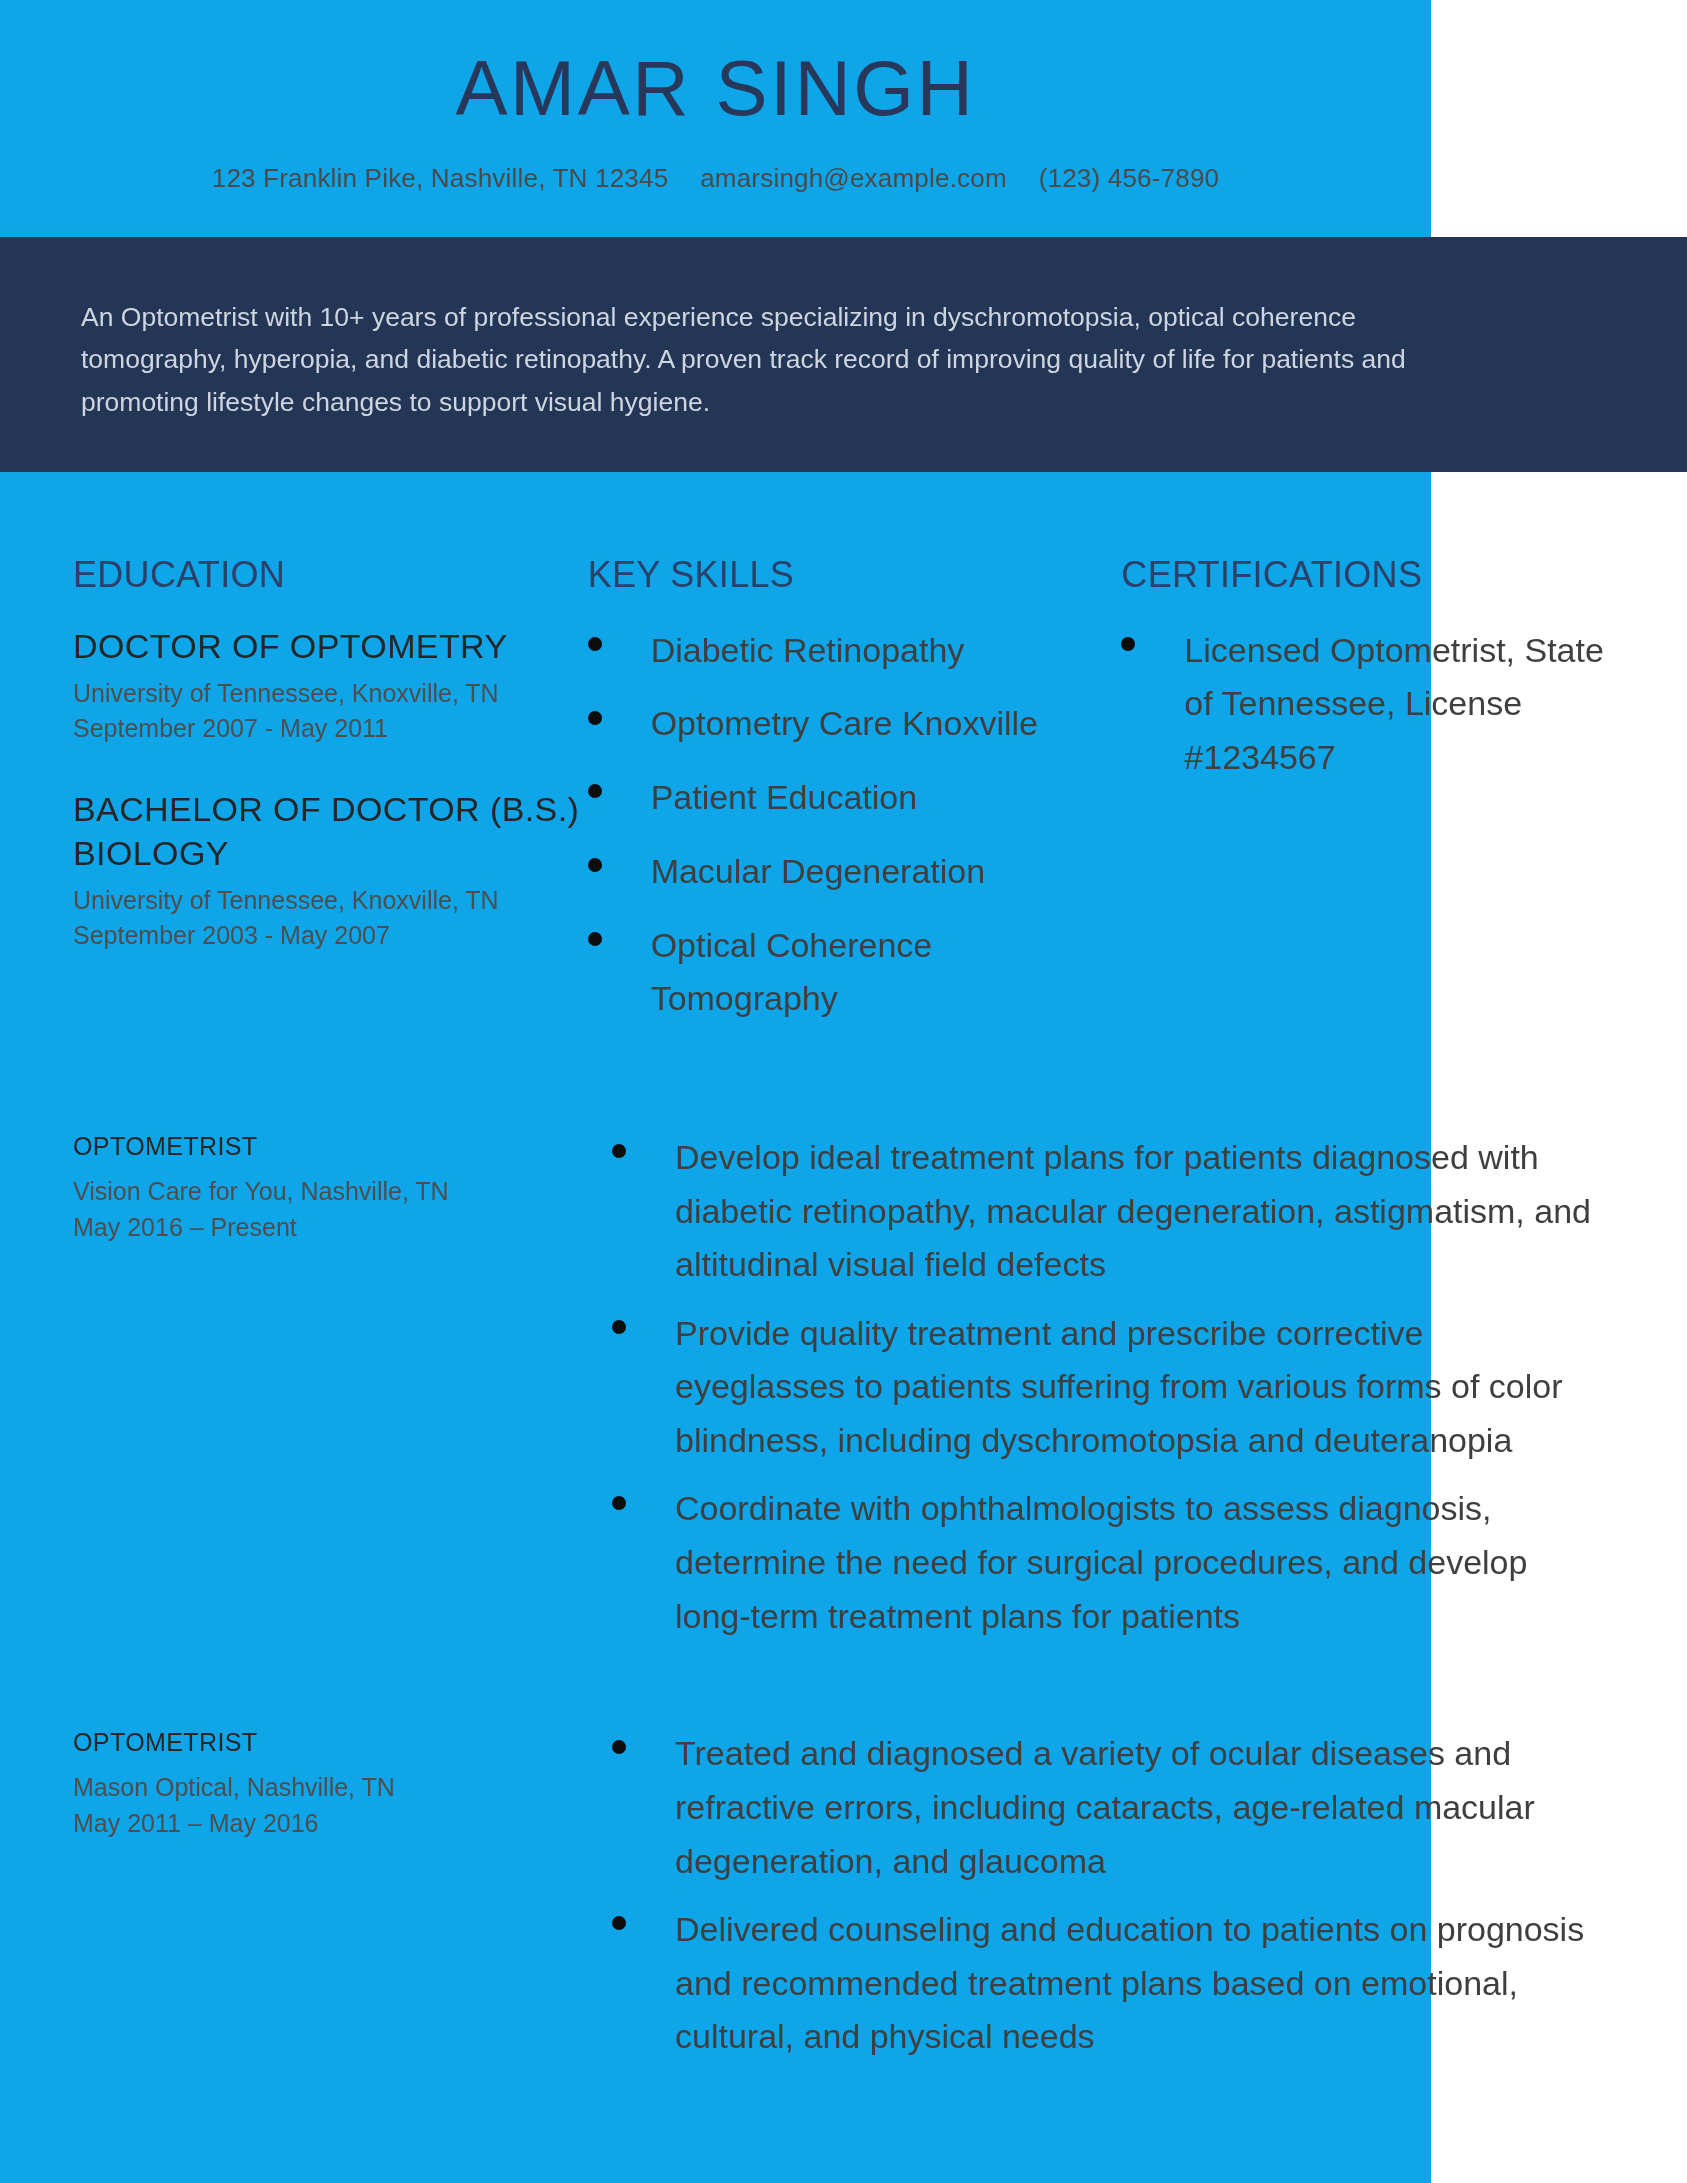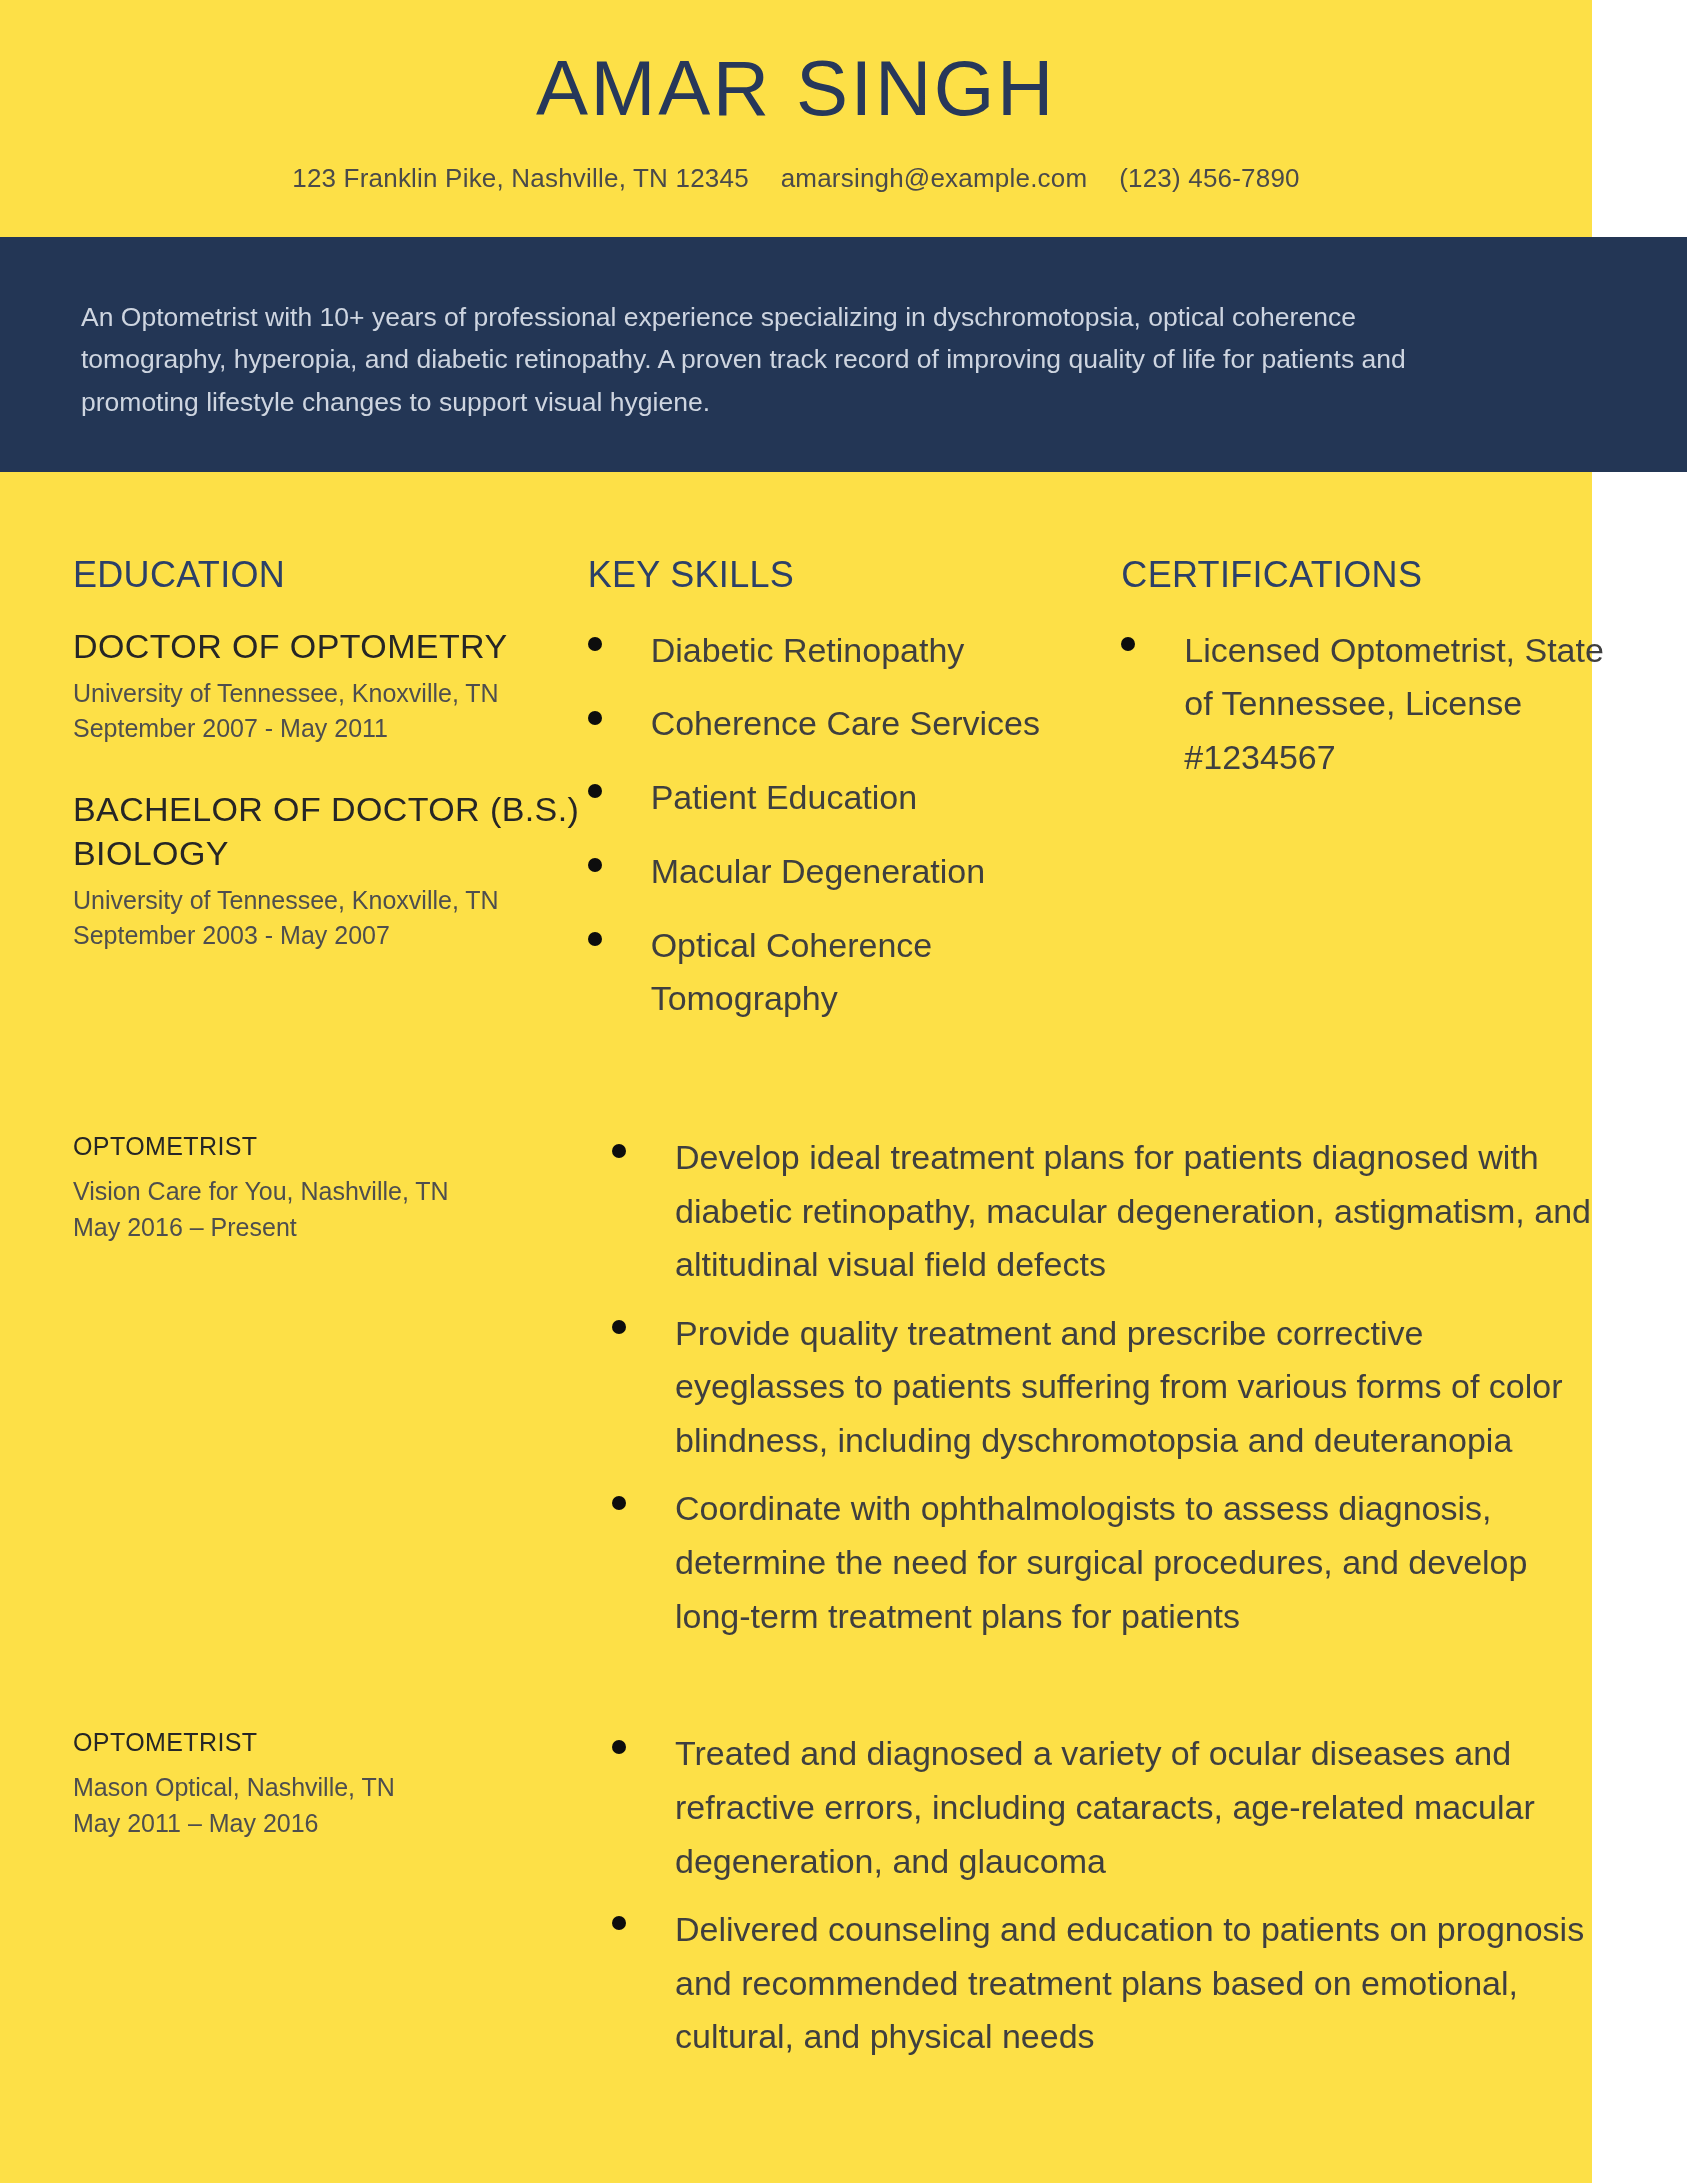--- a/index.html
+++ b/index.html
@@ -10,23 +10,23 @@
   body {
     width: 1687px;
     height: 2183px;
     font-family: "Liberation Sans", sans-serif;
     color: #3d3d3d;
     overflow: hidden;
   }
 
   .page {
     position: relative;
-    width: 1592px;
+    width: 1431px;
     height: 2183px;
-    background: #fde047;
+    background: #0ea5e9;
   }
 
   
   .header {
     padding-top: 48px;
     text-align: center;
   }
   .name {
     font-size: 78px;
     letter-spacing: 2.6px;
@@ -200,21 +200,21 @@
 
     <div class="col-skill">
       <div class="sec-heading">KEY SKILLS</div>
       <ul class="bullets">
         <li>
           <span class="dot"></span>
           <span>Diabetic Retinopathy</span>
         </li>
         <li>
           <span class="dot"></span>
-          <span>Coherence Care Services</span>
+          <span>Optometry Care Knoxville</span>
         </li>
         <li>
           <span class="dot"></span>
           <span>Patient Education</span>
         </li>
         <li>
           <span class="dot"></span>
           <span>Macular Degeneration</span>
         </li>
         <li>

